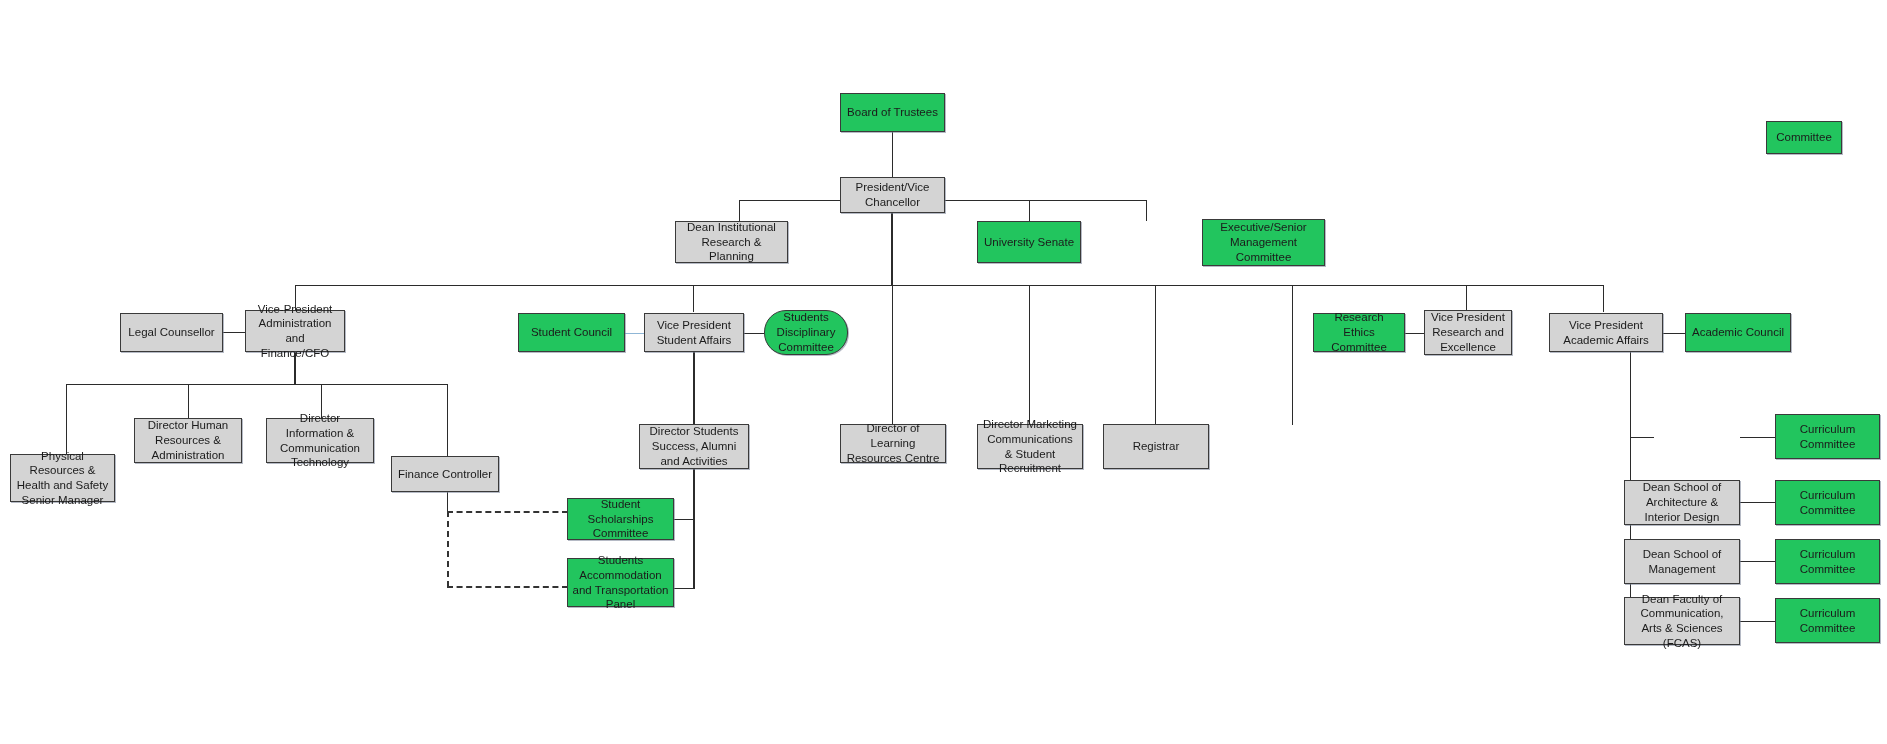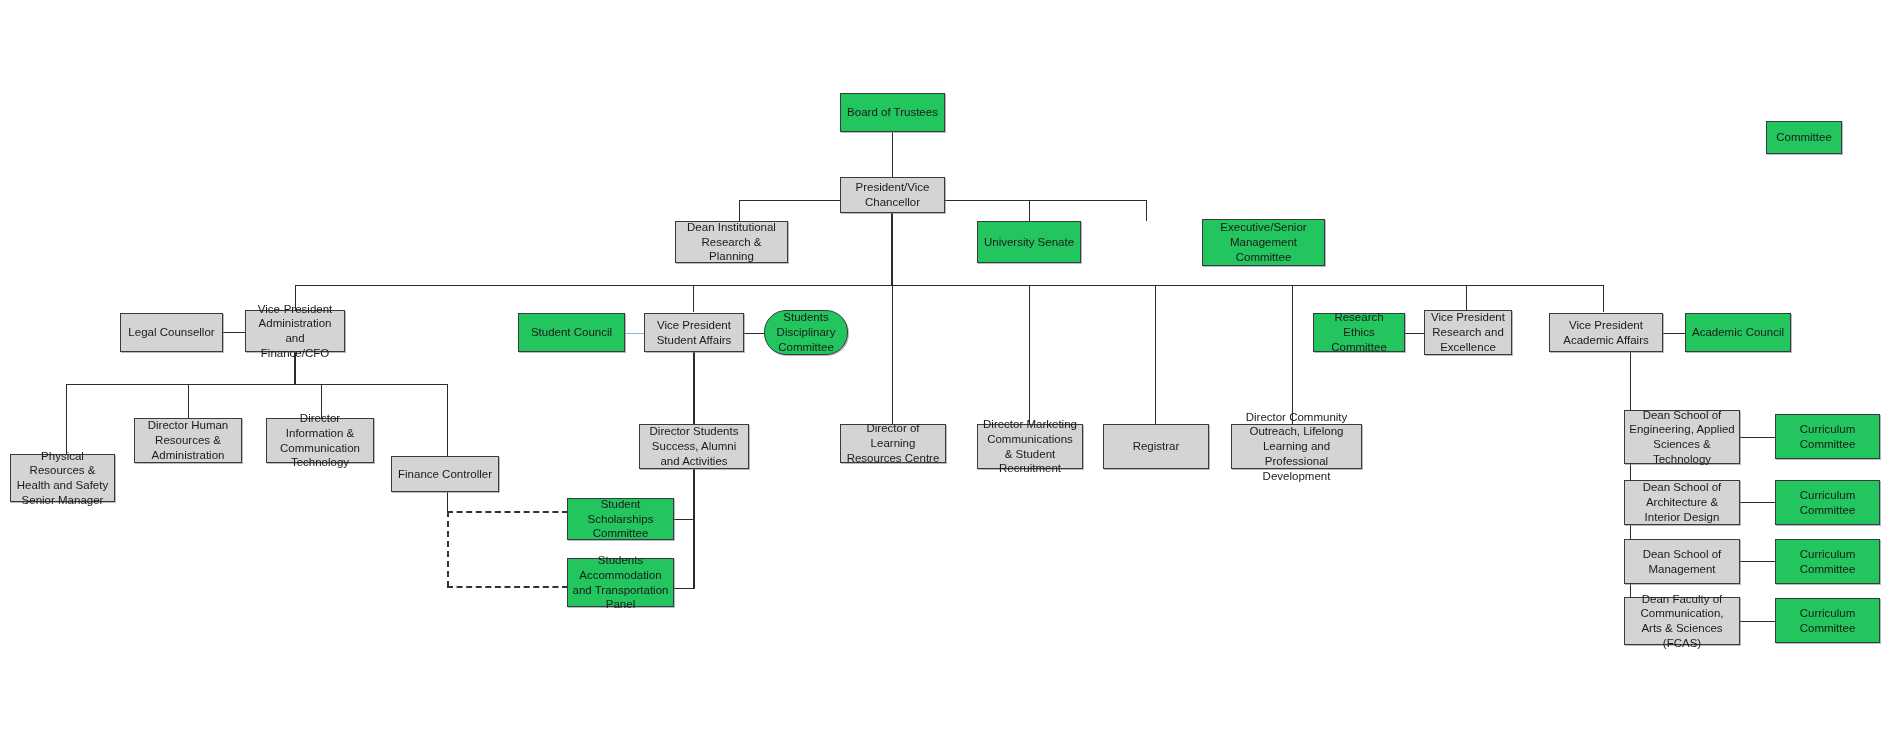--- a/index.html
+++ b/index.html
@@ -172,35 +172,29 @@
   </div>
 
   <div class="node exec" style="left:977px;top:424px;width:106px;height:45px;">
     <span>Director Marketing Communications &amp; Student Recruitment</span>
   </div>
 
   <div class="node exec" style="left:1103px;top:424px;width:106px;height:45px;">
     <span>Registrar</span>
   </div>
 
-  <div class="node exec" style="left:1231px;top:424px;width:131px;height:45px;">
-    <span>Director Community Outreach, Lifelong Learning and Professional Development</span>
-  </div>
 
   <div class="node committee" style="left:567px;top:498px;width:107px;height:42px;">
     <span>Student Scholarships Committee</span>
   </div>
 
   <div class="node committee" style="left:567px;top:558px;width:107px;height:49px;justify-content:center;">
     <span>Students Accommodation and Transportation Panel</span>
   </div>
 
-  <div class="node exec" style="left:1624px;top:410px;width:116px;height:54px;">
-    <span>Dean School of Engineering, Applied Sciences &amp; Technology</span>
-  </div>
 
   <div class="node exec" style="left:1624px;top:480px;width:116px;height:45px;">
     <span>Dean School of Architecture &amp; Interior Design</span>
   </div>
 
   <div class="node exec" style="left:1624px;top:539px;width:116px;height:45px;">
     <span>Dean School of Management</span>
   </div>
 
   <div class="node exec" style="left:1624px;top:597px;width:116px;height:48px;">

